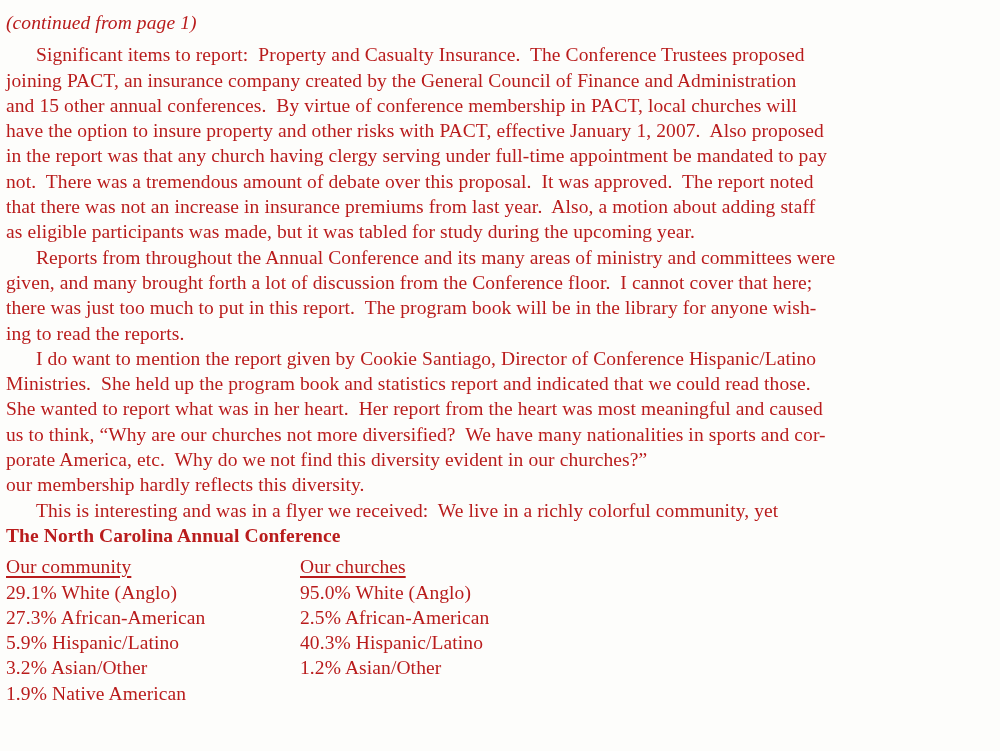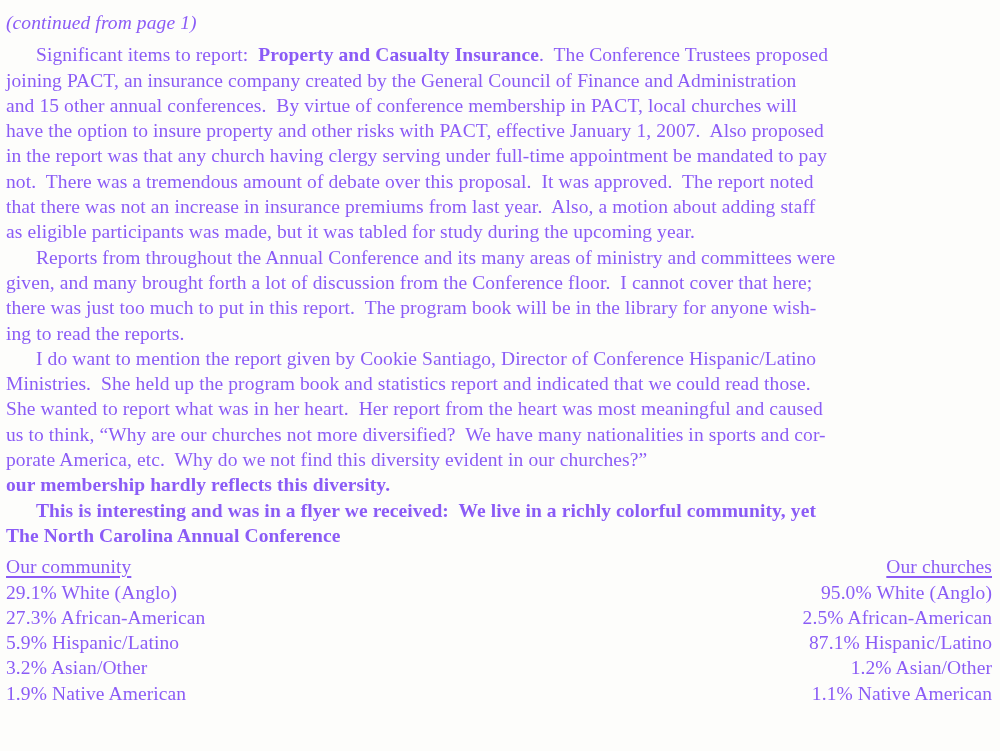--- a/index.html
+++ b/index.html
@@ -11,42 +11,42 @@
     background: #fdfdfb;
   }
   .page {
     box-sizing: border-box;
     width: 1000px;
     height: 751px;
     padding: 10px 8px 0 6px;
     font-family: "Liberation Serif", "DejaVu Serif", serif;
     font-size: 19.5px;
     line-height: 25.3px;
-    color: #8b5cf6;
+    color: #b91c1c;
     letter-spacing: 0.1px;
   }
   .line {
     white-space: pre;
     height: 25.3px;
   }
   .indent { text-indent: 30px; }
   .italic { font-style: italic; }
-  .bold { font-weight: bold; }
+  .bold { font-weight: normal; }
   .para-first { margin-top: 7px; }
   .heading {
     font-weight: bold;
     white-space: pre;
     height: 25.3px;
   }
   .columns {
     display: flex;
     margin-top: 6px;
   }
   .col-community { width: 294px; }
-  .col-churches { flex: 1; text-align: right; }
+  .col-churches { flex: 1; }
   .col-header {
     font-weight: normal;
     text-decoration: underline;
     text-decoration-thickness: 2px;
     text-underline-offset: 3px;
     white-space: pre;
     height: 25.3px;
   }
 </style>
 </head>
@@ -95,19 +95,18 @@
       <div class="line">29.1% White (Anglo)</div>
       <div class="line">27.3% African-American</div>
       <div class="line">5.9% Hispanic/Latino</div>
       <div class="line">3.2% Asian/Other</div>
       <div class="line">1.9% Native American</div>
     </div>
     <div class="col-churches">
       <div class="col-header">Our churches</div>
       <div class="line">95.0% White (Anglo)</div>
       <div class="line">2.5% African-American</div>
-      <div class="line">87.1% Hispanic/Latino</div>
+      <div class="line">40.3% Hispanic/Latino</div>
       <div class="line">1.2% Asian/Other</div>
-      <div class="line">1.1% Native American</div>
     </div>
   </div>
 
 </div>
 
 </body></html>

